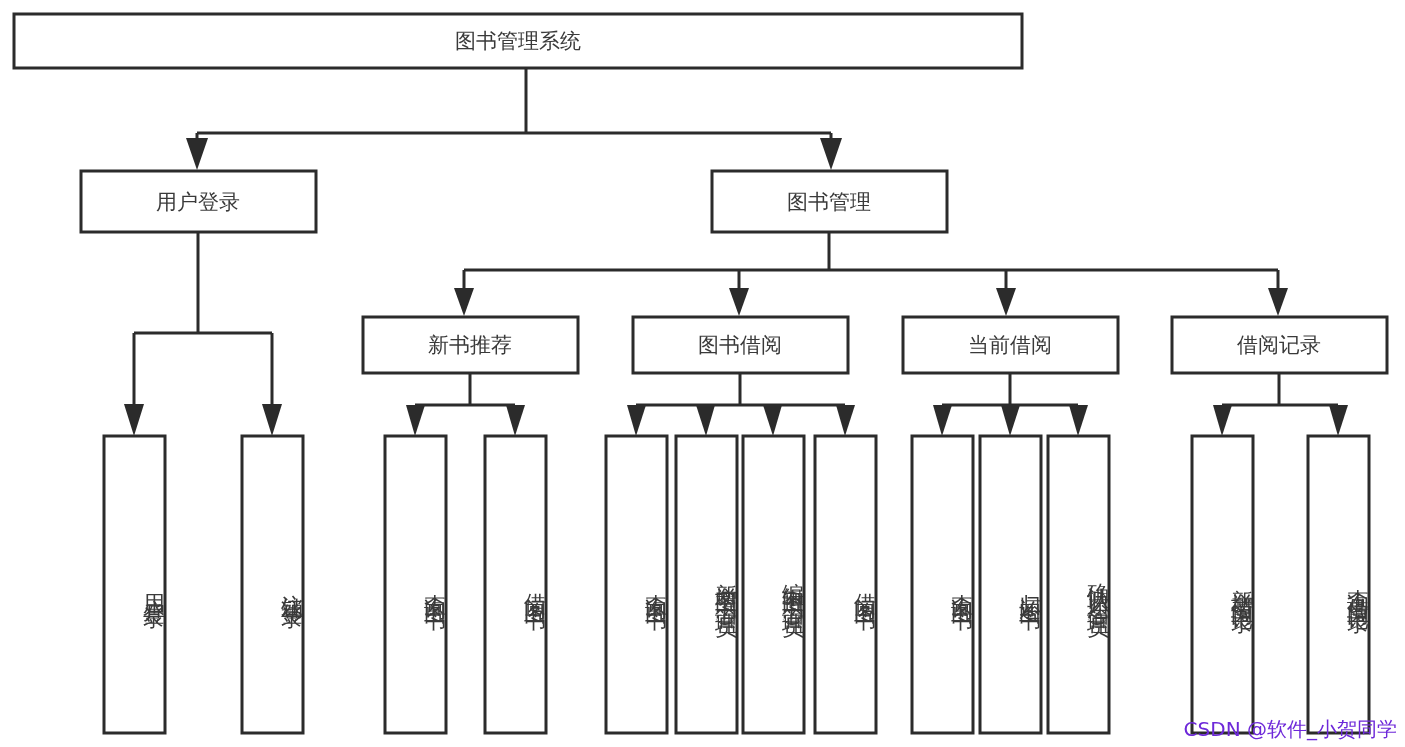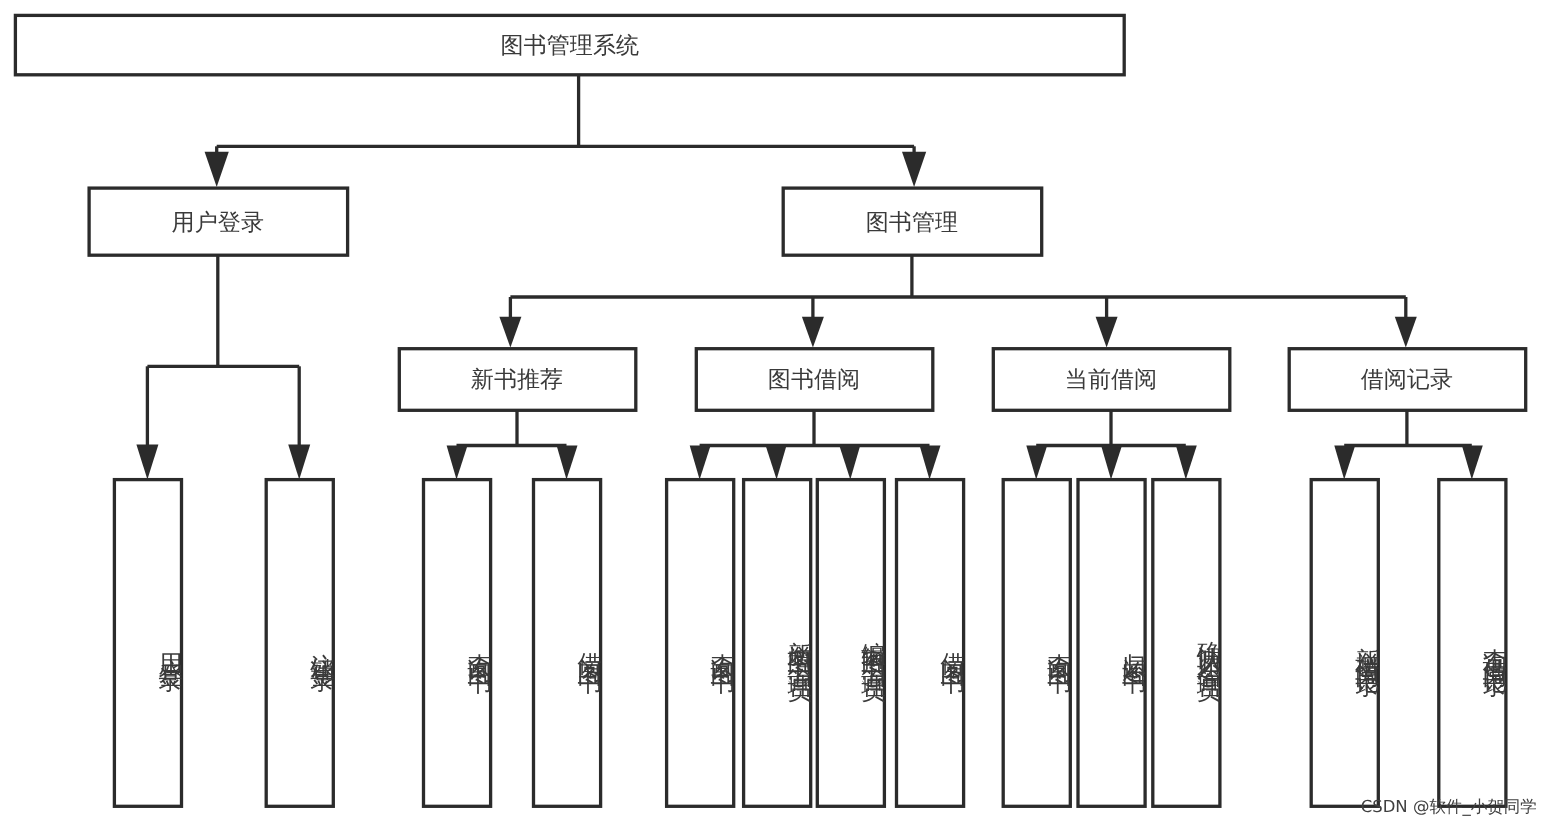--- a/index.html
+++ b/index.html
@@ -59,22 +59,22 @@
     letter-spacing: 5px;
     white-space: nowrap;
     text-align: center;
     pointer-events: none;
   }
   .watermark {
     position: absolute;
     right: 8px;
     bottom: 4px;
     font-family: "DejaVu Sans", "Liberation Sans", sans-serif;
-    font-size: 15px;
-    color: #404040;
+    font-size: 20px;
+    color: #6d28d9;
     white-space: nowrap;
   }
 </style>
 </head>
 <body>
 
 <div id="diagram-root">
 
   <svg id="tree-svg" viewBox="0 0 1405 747">
     <defs></defs>

